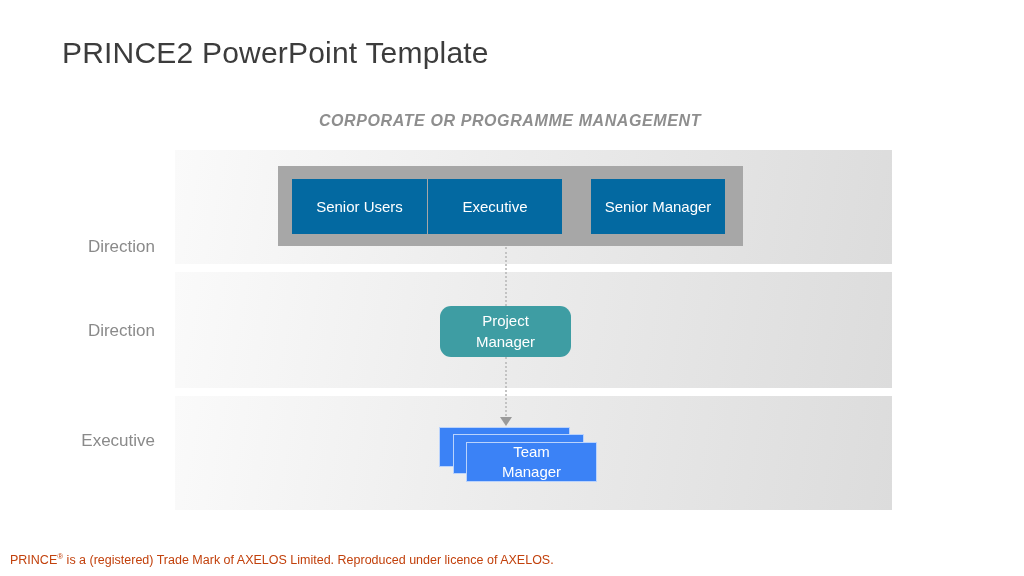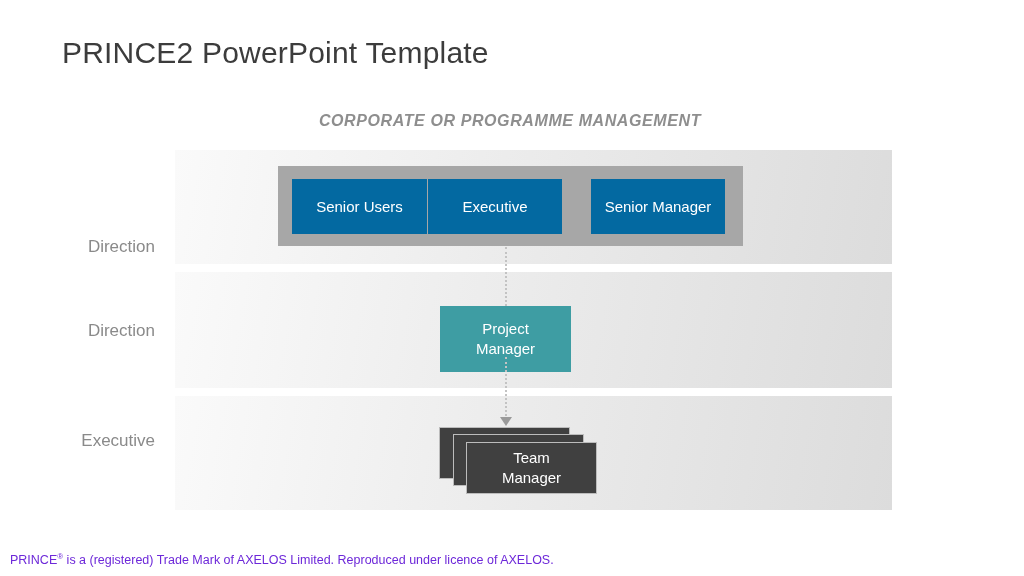--- a/index.html
+++ b/index.html
@@ -45,39 +45,39 @@
     position:absolute;width:0;border-left:2px dotted #c3c3c3;
   }
   .connector-1{left:505px;top:247px;height:59px;}
   .connector-2{left:505px;top:357px;height:59px;}
   .arrowhead{
     position:absolute;left:500px;top:417px;width:0;height:0;
     border-left:6px solid transparent;border-right:6px solid transparent;
     border-top:9px solid #9a9a9a;
   }
   .pm-box{
-    position:absolute;left:440px;top:306px;width:131px;height:66px;
+    position:absolute;left:440px;top:306px;width:131px;height:51px;
     background:#3e9da3;color:#ffffff;font-size:15px;line-height:1.35;
-    display:flex;align-items:center;justify-content:center;text-align:center;
+    display:flex;align-items:center;justify-content:center;text-align:center;border-radius:11px;
   }
   .pm-box .inner, .tm-front .inner{width:90px;}
   .tm-box{
-    position:absolute;width:131px;height:52px;background:#404040;
+    position:absolute;width:131px;height:40px;background:#3b82f6;
     border:1px solid rgba(255,255,255,0.65);box-sizing:border-box;
   }
   .tm-back{left:439px;top:427px;z-index:1;}
   .tm-mid{left:453px;top:434px;z-index:2;}
   .tm-front{
     left:466px;top:442px;z-index:3;
     color:#ffffff;font-size:15px;line-height:1.35;
     display:flex;align-items:center;justify-content:center;text-align:center;
   }
   .slide-footer{
     position:absolute;left:10px;top:552px;
-    font-size:12.5px;color:#6d28d9;white-space:nowrap;
+    font-size:12.5px;color:#c2410c;white-space:nowrap;
   }
   .slide-footer sup{font-size:8px;}
 </style>
 </head>
 <body>
 
 <div class="slide">
 
   <div class="slide-title">PRINCE2 PowerPoint Template</div>
 

